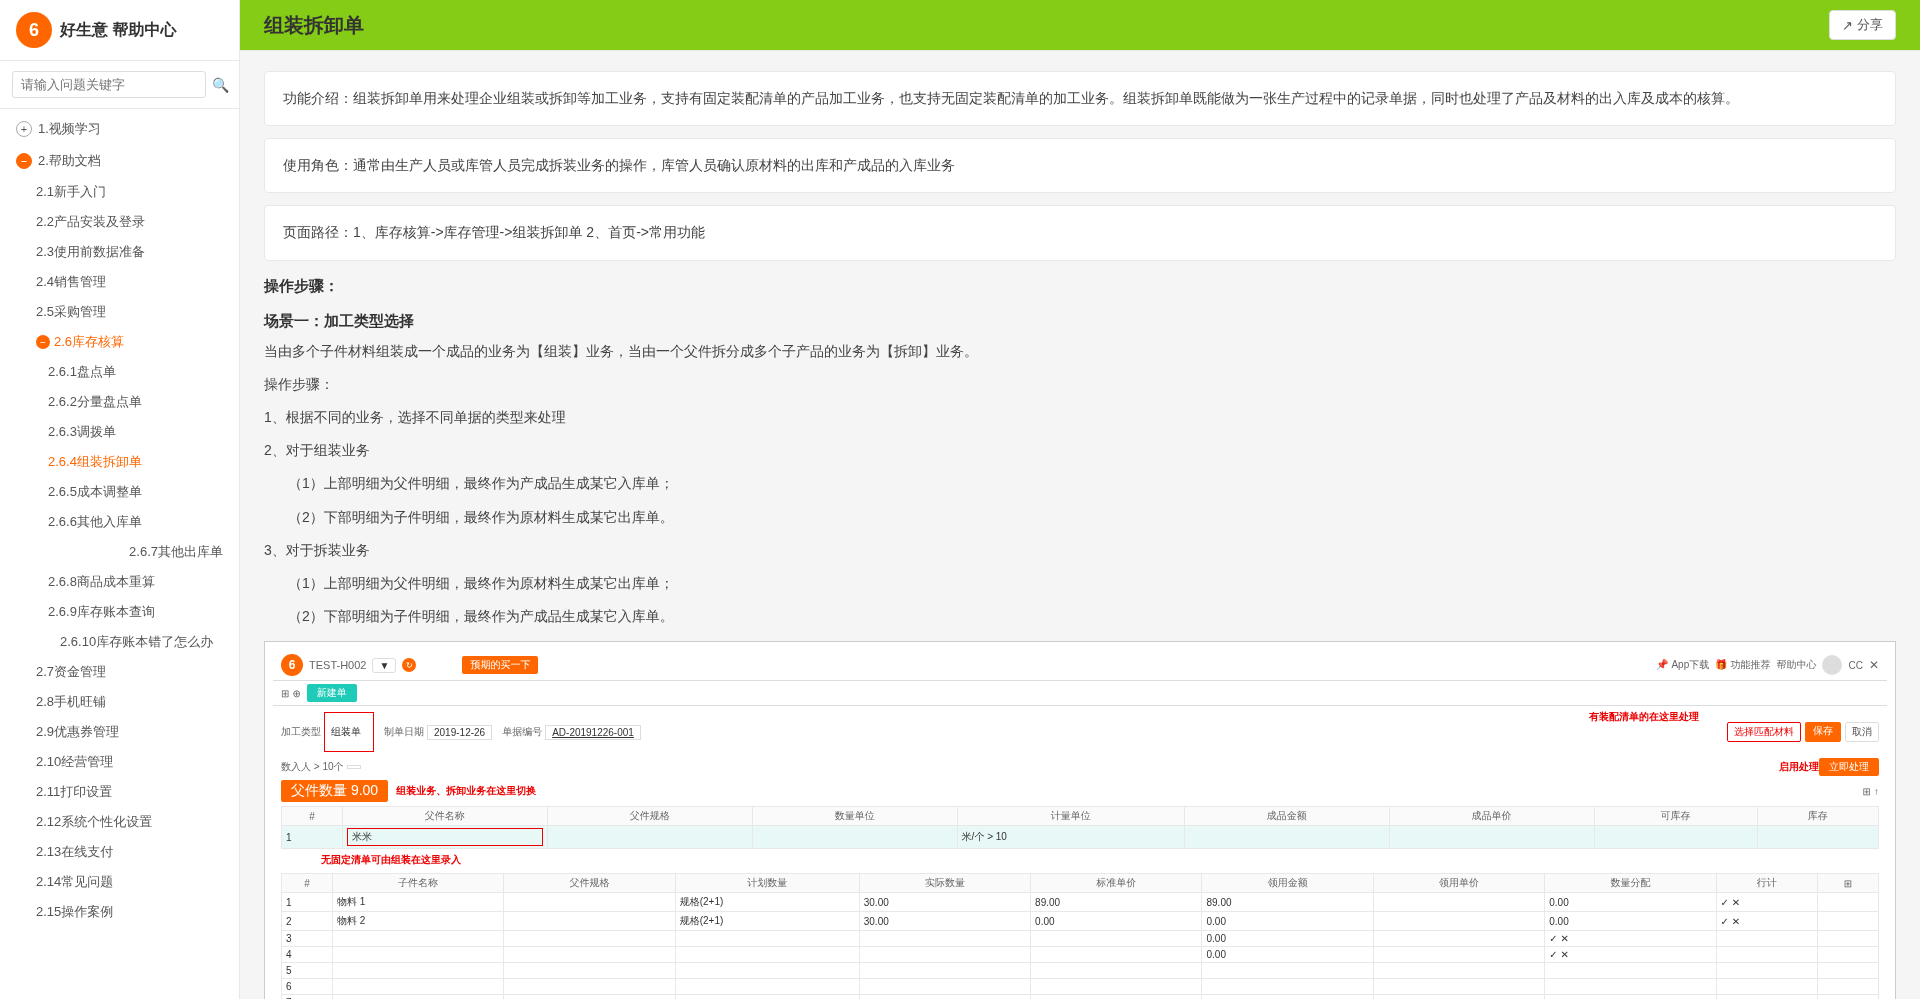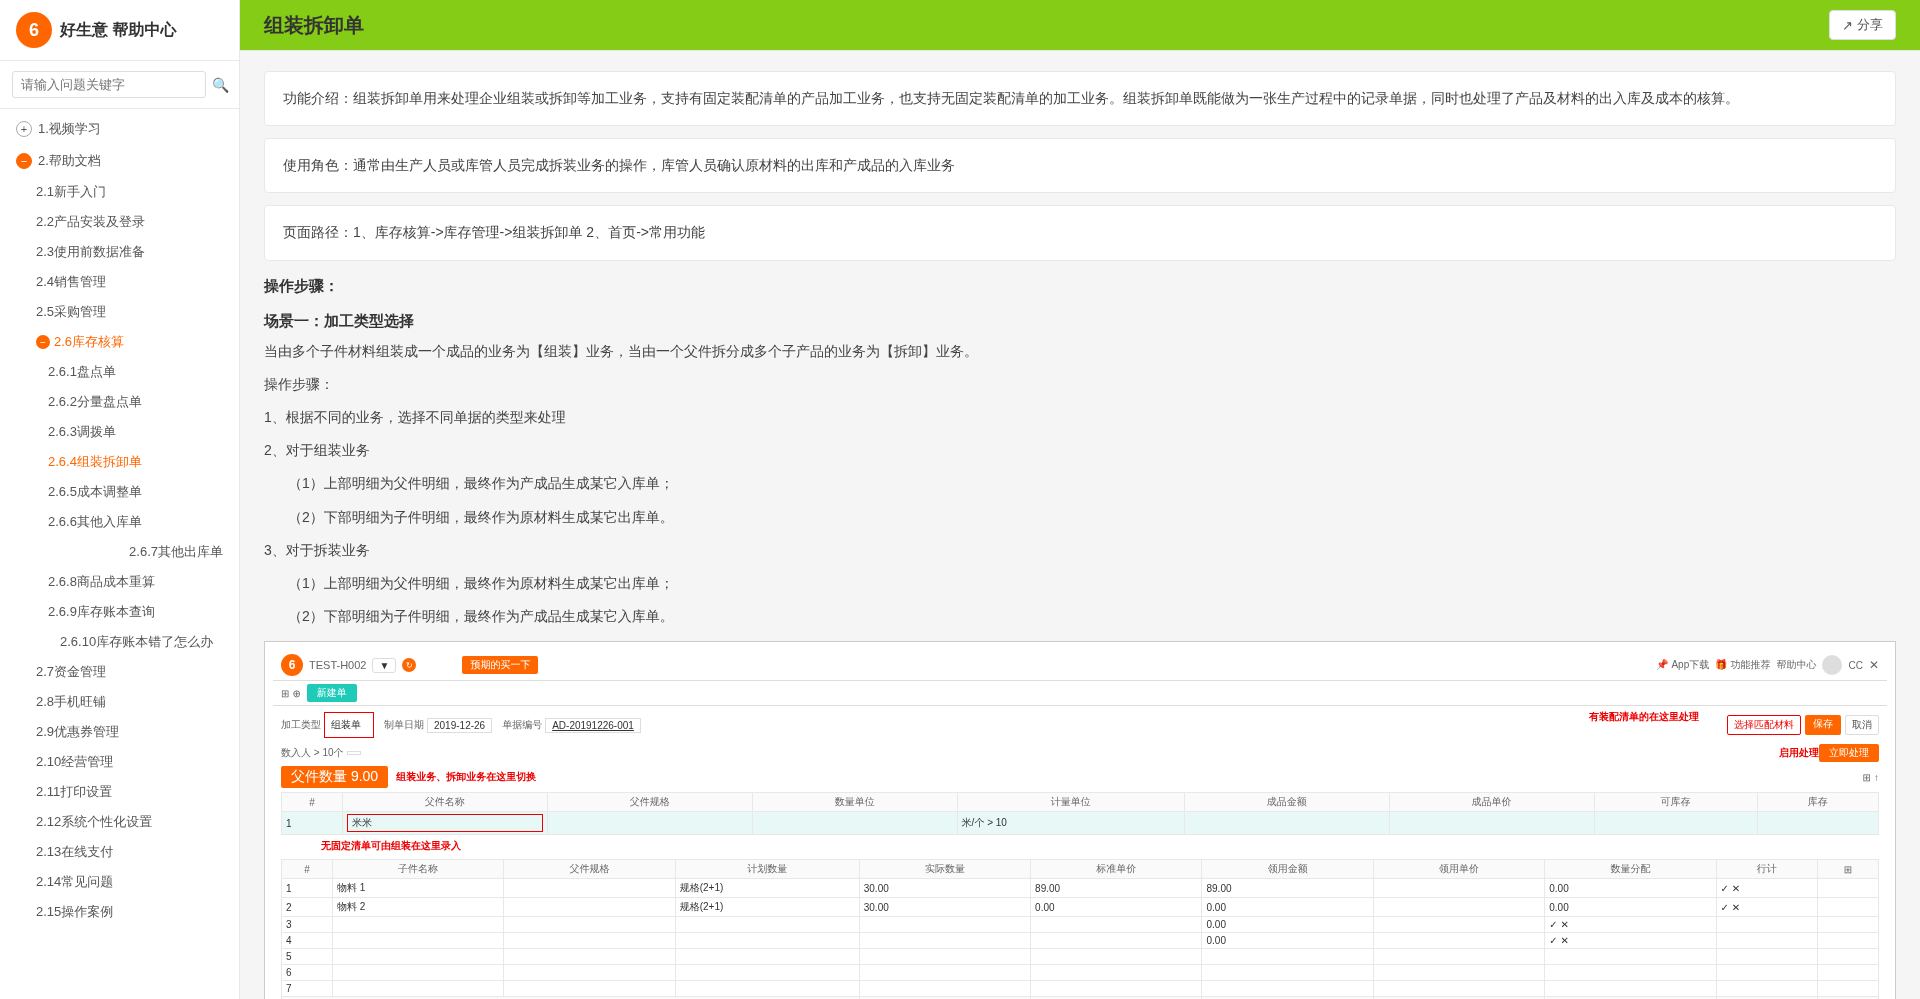--- a/index.html
+++ b/index.html
@@ -410,21 +410,21 @@
           <div style="background:#1ecab8;color:#fff;padding:2px 10px;border-radius:2px;font-size:10px;">
             <span>新建单</span>
           </div>
         </div>
 
         <div style="padding:6px 8px;background:#fff;">
 
           <div style="display:flex;align-items:center;gap:10px;margin-bottom:6px;position:relative;">
             <div style="display:flex;align-items:center;gap:3px;font-size:10px;">
               <span style="color:#666;">加工类型</span>
-              <div style="border:1px solid #e00;padding:5px 6px;font-size:10px;color:#333;min-width:50px;">组装单</div>
+              <div style="border:1px solid #e00;padding:12px 6px;font-size:10px;color:#333;min-width:50px;">组装单</div>
             </div>
             <div style="display:flex;align-items:center;gap:3px;font-size:10px;">
               <span style="color:#666;">制单日期</span>
               <div style="border:1px solid #ddd;padding:1px 6px;font-size:10px;color:#333;">
                 <span>2019-12-26</span>
               </div>
             </div>
             <div style="display:flex;align-items:center;gap:3px;font-size:10px;">
               <span style="color:#666;">单据编号</span>
               <div style="border:1px solid #ddd;padding:1px 6px;font-size:10px;color:#333;text-decoration:underline;">

